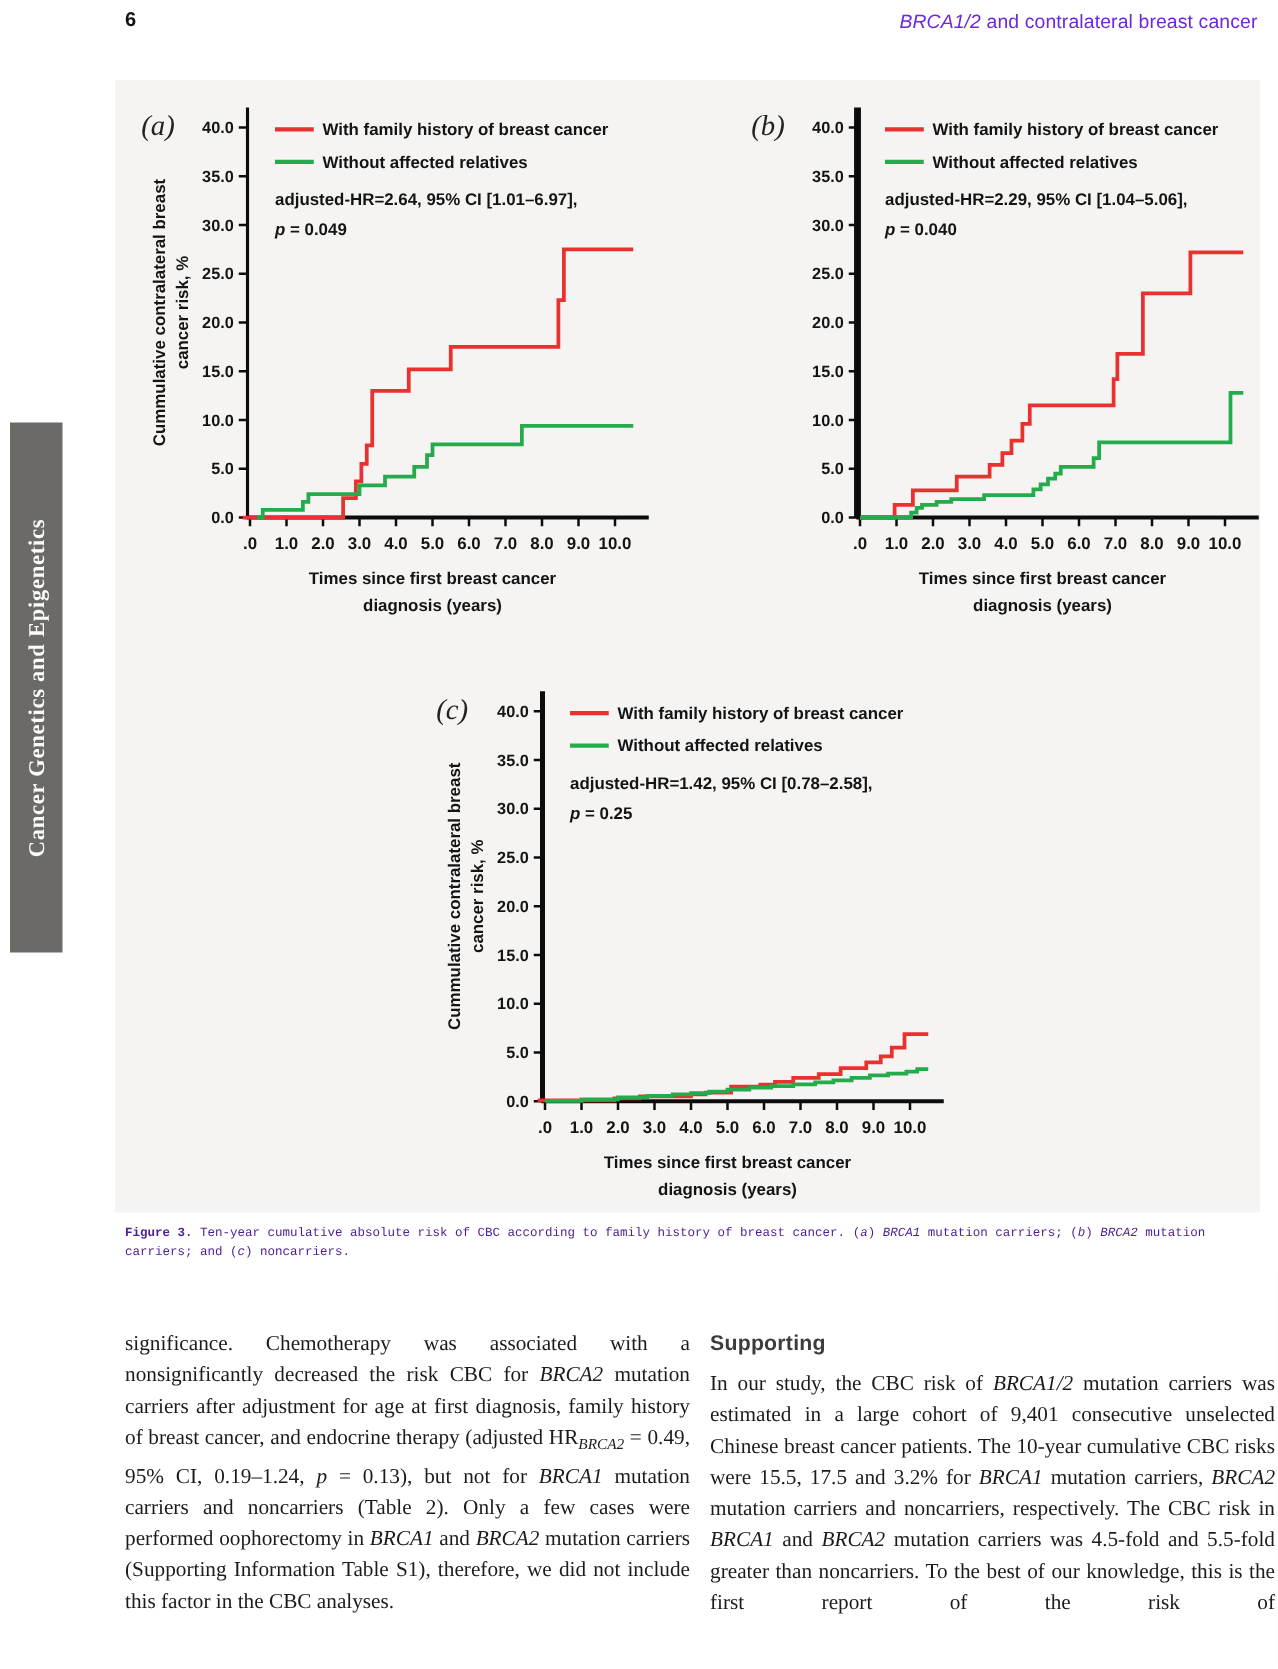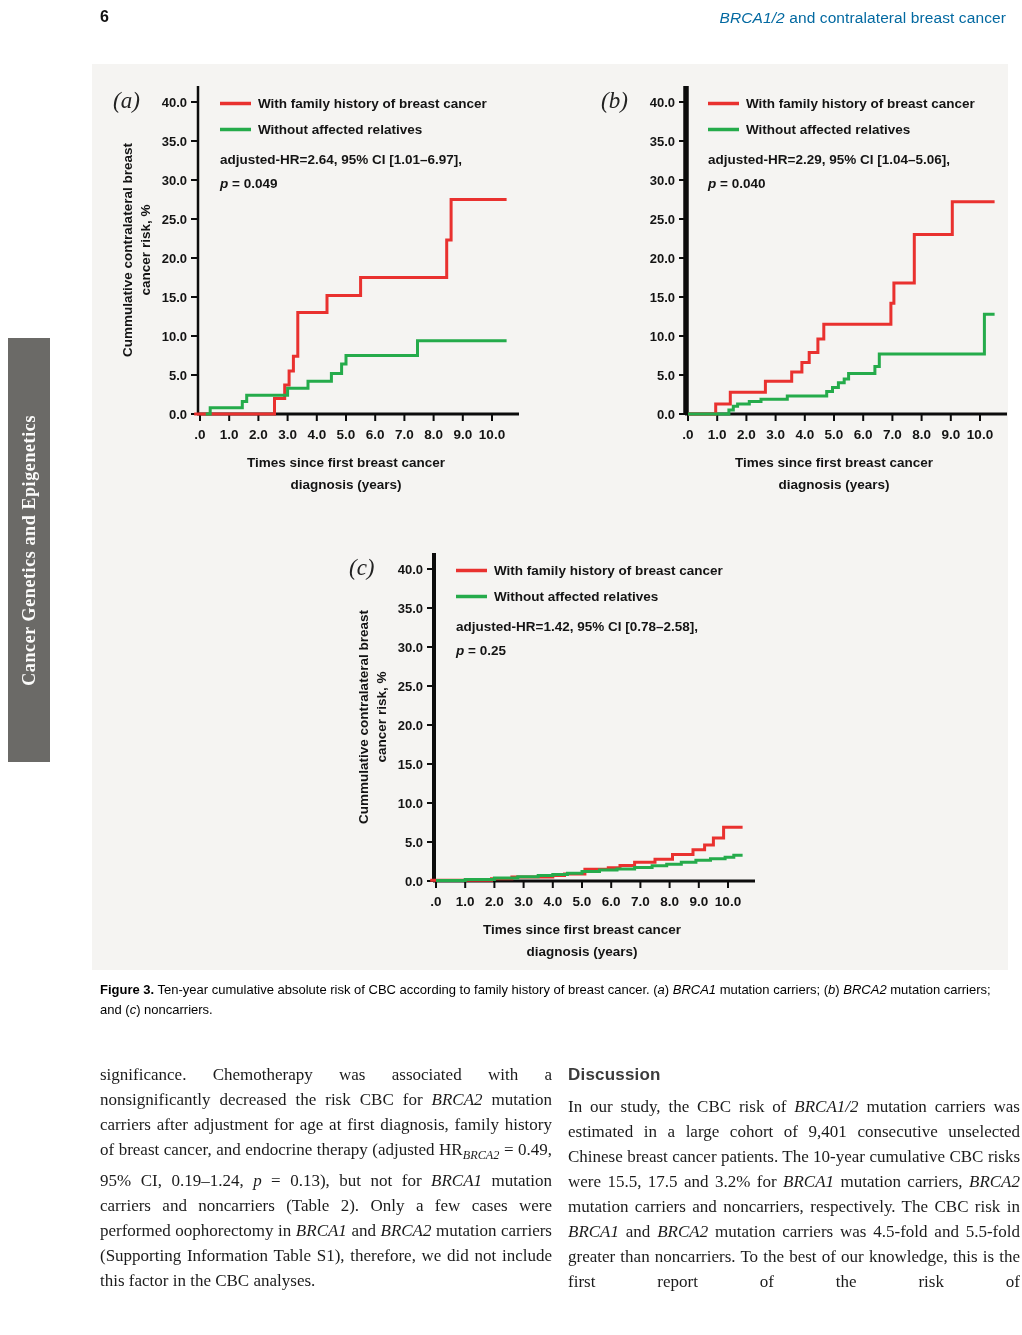--- a/index.html
+++ b/index.html
@@ -4,37 +4,37 @@
 <style>
   html,body{margin:0;padding:0;background:#ffffff;}
   #page{
     position:relative;width:1022px;height:1335px;background:#ffffff;
     font-family:"Liberation Serif",serif;color:#1b1b1b;overflow:hidden;
   }
   
   .hdr-num{position:absolute;left:100px;top:8px;font-family:"Liberation Sans",sans-serif;
     font-weight:bold;font-size:16px;color:#111;}
   .hdr-title{position:absolute;right:16px;top:9px;font-family:"Liberation Sans",sans-serif;
-    font-size:15.5px;color:#0369a1;letter-spacing:.1px;}
+    font-size:15.5px;color:#6d28d9;letter-spacing:.1px;}
   
   .side-band{position:absolute;left:8px;top:338px;width:42px;height:424px;background:#6b6a67;
     display:flex;align-items:center;justify-content:center;}
   .side-band span{
     writing-mode:vertical-rl;transform:rotate(180deg);
     font-family:"Liberation Serif",serif;font-weight:bold;font-size:18px;color:#fbfbfa;
     letter-spacing:.6px;white-space:nowrap;}
   
   .fig-bg{position:absolute;left:92px;top:64px;width:916px;height:906px;background:#f5f4f2;}
   .chart{position:absolute;width:420px;height:430px;}
   #chart-a{left:105px;top:68px;}
   #chart-b{left:593px;top:68px;}
   #chart-c{left:341px;top:535px;}
   
   .caption{position:absolute;left:100px;top:980px;width:908px;
-    font-family:Liberation Sans, sans-serif;font-size:13px;line-height:1.5;color:#000000;}
+    font-family:Liberation Mono, monospace;font-size:10px;line-height:1.5;color:#4c1d95;}
   
   .col{position:absolute;top:1062px;width:452px;font-size:17px;line-height:25px;text-align:justify;}
   .col-left{left:100px;}
   .col-right{left:568px;}
   .col-right p{text-align-last:justify;}
   .col p{margin:0;}
   .disc-head{font-family:"Liberation Sans",sans-serif;font-weight:bold;font-size:17px;
     color:#3c3c3c;margin:0 0 7px 0;letter-spacing:.2px;}
   
   .footer{position:absolute;right:16px;top:1376px;font-family:"Liberation Sans",sans-serif;
@@ -224,19 +224,19 @@
         <path d="M 95.0 345.6 H 124.2 V 344.4 H 153.4 V 342.9 H 176.8 V 341.7 H 197.2 V 340.5 H 211.8 V 339.4 H 226.4 V 338.2 H 241.0 V 336.6 H 258.5 V 335.1 H 276.0 V 333.9 H 293.6 V 332.4 H 311.1 V 330.8 H 325.7 V 329.2 H 340.3 V 327.3 H 354.9 V 325.3 H 369.5 V 323.8 H 384.1 V 322.2 H 392.8 V 320.3 H 401.6" fill="none" stroke="#25ab4b" stroke-width="3" stroke-linejoin="miter"></path>
       </svg></div>
 
   <div class="caption"><span style="font-weight: bold;">Figure 3.</span><span> Ten-year cumulative absolute risk of CBC according to family history of breast cancer. (</span><span style="font-style: italic;">a</span><span>) </span><span style="font-style: italic;">BRCA1</span><span> mutation carriers; (</span><span style="font-style: italic;">b</span><span>) </span><span style="font-style: italic;">BRCA2</span><span> mutation carriers; and (</span><span style="font-style: italic;">c</span><span>) noncarriers.</span></div>
 
   <div class="col col-left">
     <p><span>significance. Chemotherapy was associated with a nonsignificantly decreased the risk CBC for </span><span style="font-style: italic;">BRCA2</span><span> mutation carriers after adjustment for age at first diagnosis, family history of breast cancer, and endocrine therapy (adjusted HR</span><span style="font-style: italic; vertical-align: sub; font-size: 0.72em;">BRCA2</span><span> = 0.49, 95% CI, 0.19–1.24, </span><span style="font-style: italic;">p</span><span> = 0.13), but not for </span><span style="font-style: italic;">BRCA1</span><span> mutation carriers and noncarriers (Table 2). Only a few cases were performed oophorectomy in </span><span style="font-style: italic;">BRCA1</span><span> and </span><span style="font-style: italic;">BRCA2</span><span> mutation carriers (Supporting Information Table S1), therefore, we did not include this factor in the CBC analyses.</span></p>
   </div>
 
   <div class="col col-right">
-    <h2 class="disc-head">Discussion</h2>
+    <h2 class="disc-head">Supporting</h2>
     <p><span>In our study, the CBC risk of </span><span style="font-style: italic;">BRCA1/2</span><span> mutation carriers was estimated in a large cohort of 9,401 consecutive unselected Chinese breast cancer patients. The 10-year cumulative CBC risks were 15.5, 17.5 and 3.2% for </span><span style="font-style: italic;">BRCA1</span><span> mutation carriers, </span><span style="font-style: italic;">BRCA2</span><span> mutation carriers and noncarriers, respectively. The CBC risk in </span><span style="font-style: italic;">BRCA1</span><span> and </span><span style="font-style: italic;">BRCA2</span><span> mutation carriers was 4.5-fold and 5.5-fold greater than noncarriers. To the best of our knowledge, this is the first report of the risk of</span></p>
   </div>
 
   <div class="footer"><span style="font-weight: bold;">Int. J. Cancer: 00,</span><span> 00–00 (2020) © 2020 UICC</span></div>
 
 </div>
 
 </body></html>

